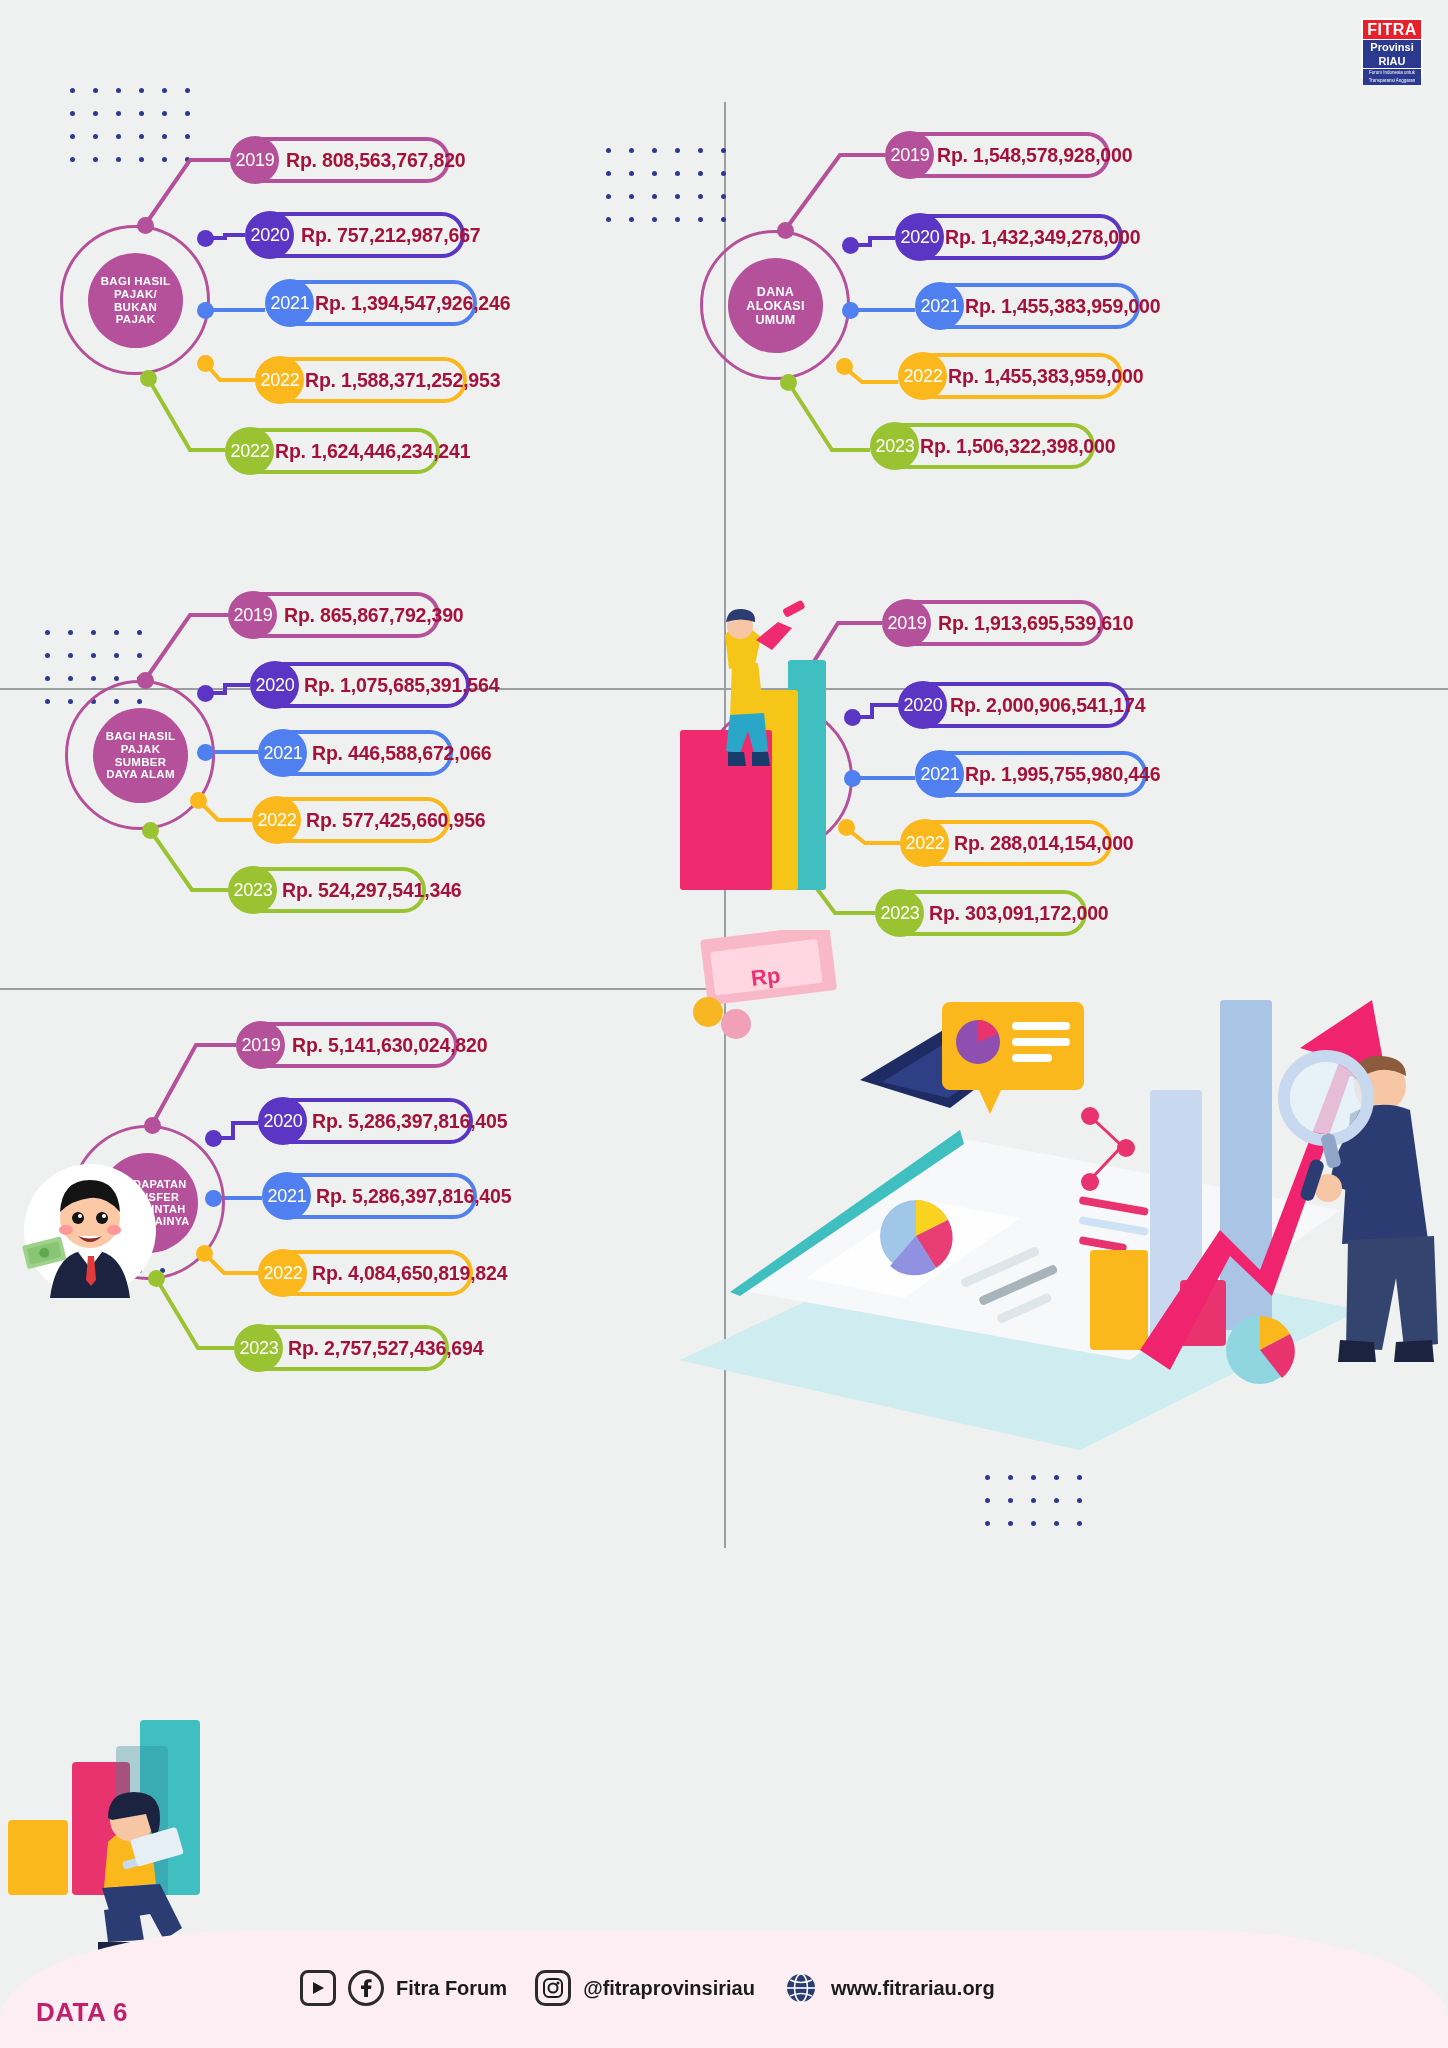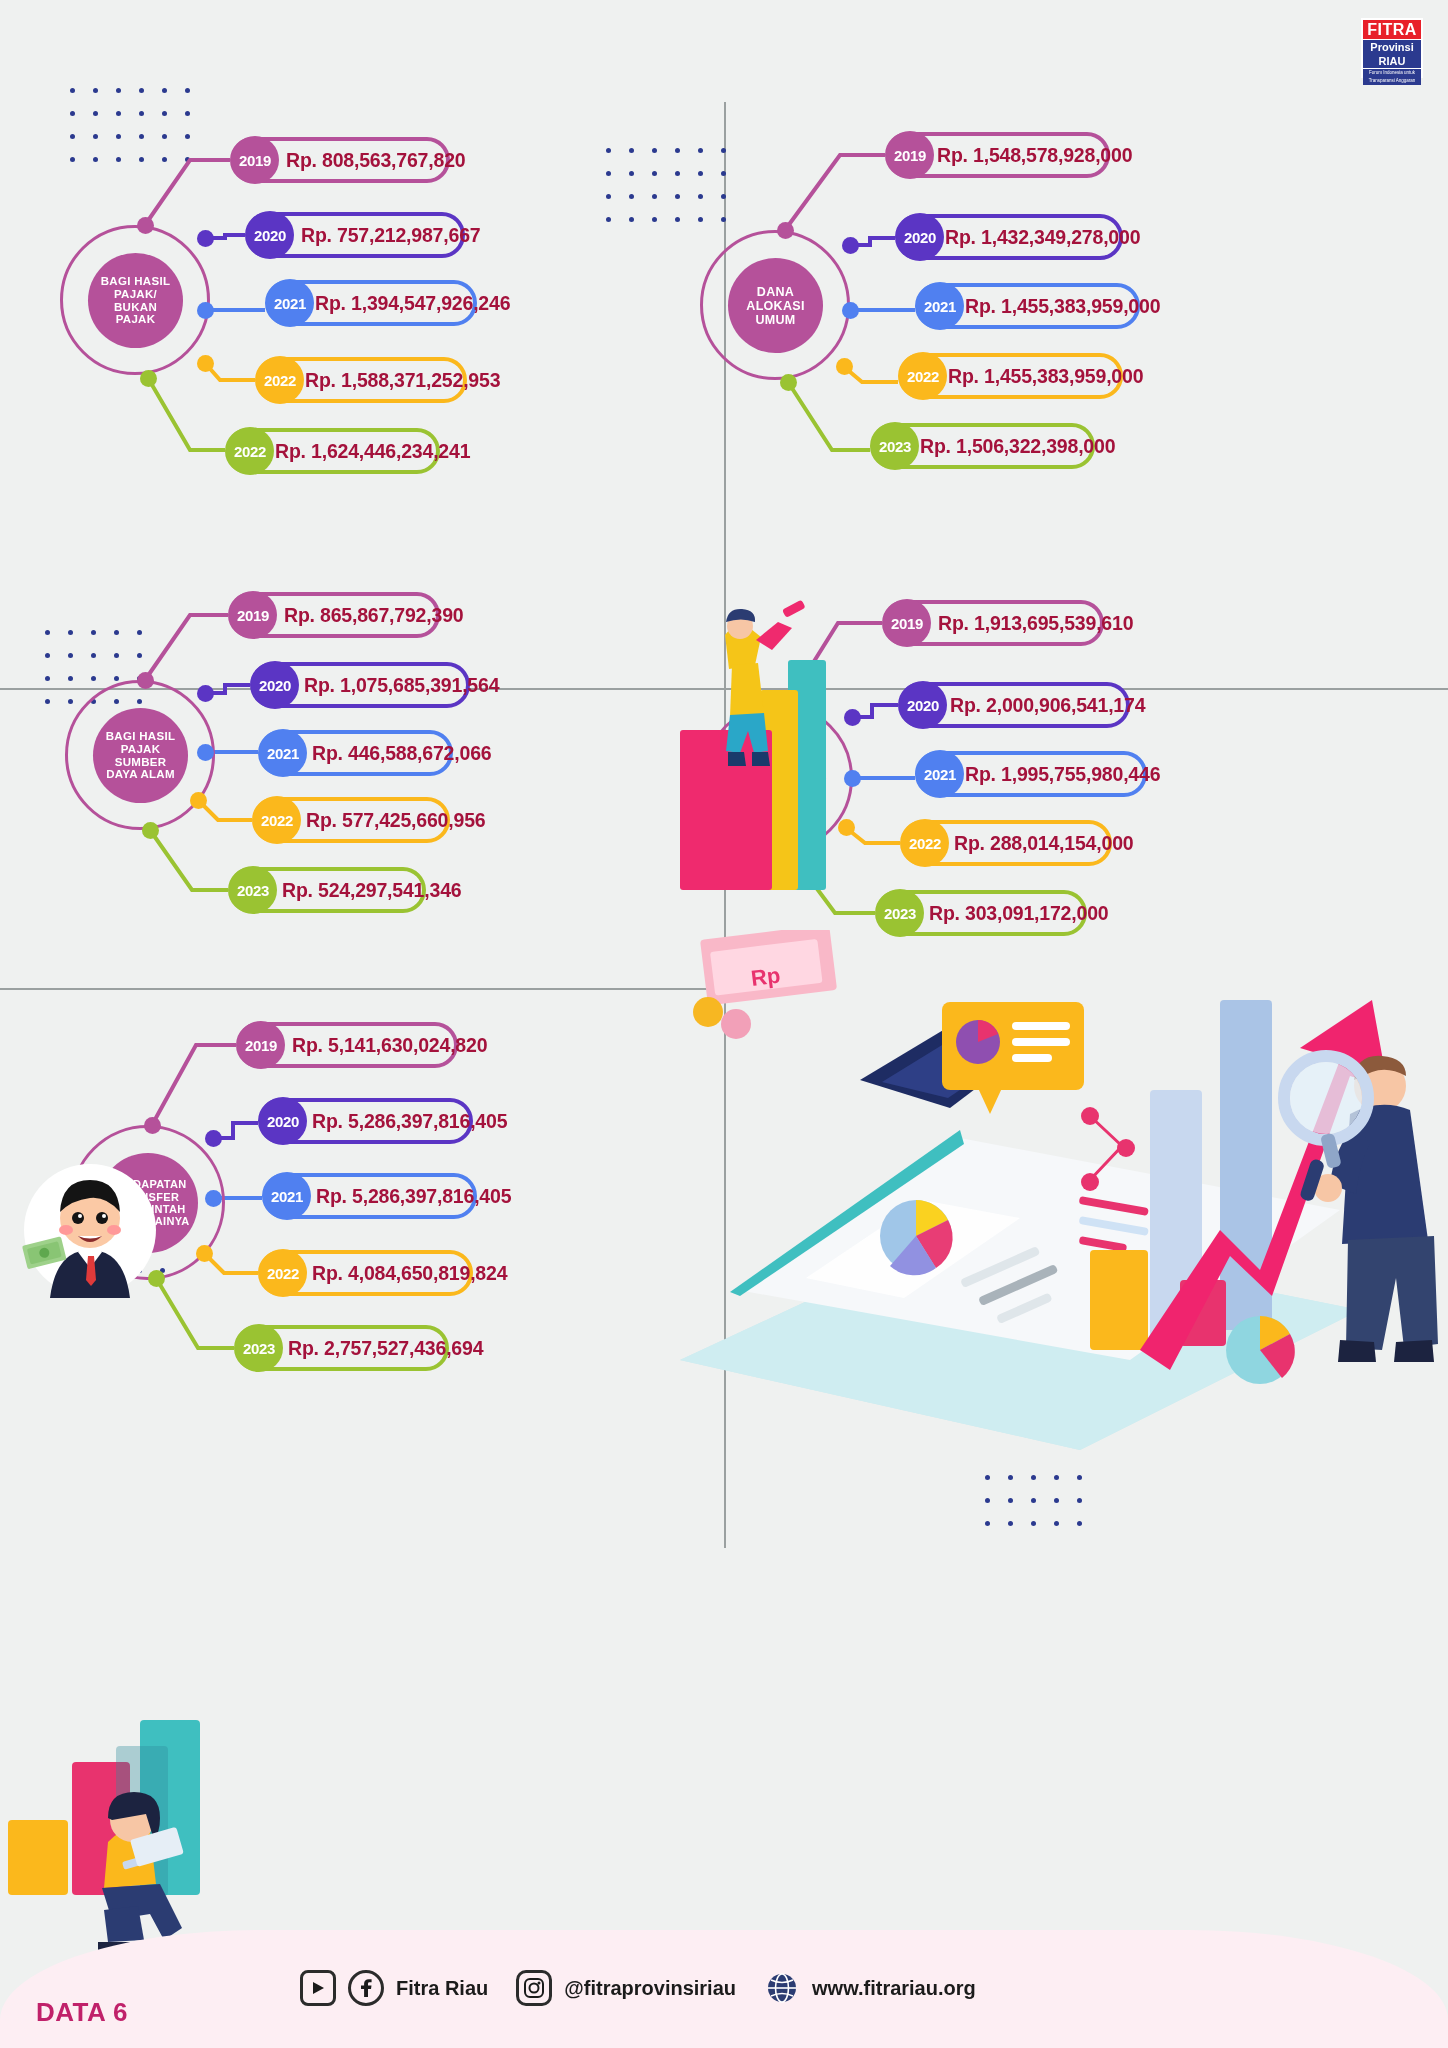--- a/index.html
+++ b/index.html
@@ -60,21 +60,21 @@
   .hub-label { padding: 0 6px; white-space: pre-line; }
 
   .pill {
     position: absolute; height: 46px; border-radius: 26px;
     border: 4px solid #b5519a; background: #eff1f0;
     display: flex; align-items: center;
   }
   .pill .year {
     position: absolute; left: -3px; top: 50%; transform: translateY(-50%);
     width: 48px; height: 48px; border-radius: 50%;
-    background: #b5519a; color: #fff; font-weight: bold; font-size: 15px;
+    background: #b5519a; color: #fff; font-weight: normal; font-size: 18px;
     display: flex; align-items: center; justify-content: center;
     letter-spacing: -0.3px;
   }
   .pill .amount {
     margin-left: 52px; color: #a4123c; font-weight: bold; font-size: 19.5px;
     letter-spacing: -0.2px; white-space: nowrap;
   }
   .node-dot { position: absolute; width: 17px; height: 17px; border-radius: 50%; }
 
   
@@ -596,21 +596,21 @@
     <div class="fi box">
       <svg width="18" height="18" viewBox="0 0 18 18">
           <path d="M4,3 L15,9 L4,15 Z" fill="#1b1b1b"></path>
         </svg>
     </div>
     <div class="fi circ">
       <svg width="16" height="18" viewBox="0 0 16 18">
           <path d="M10,18 L10,10 L13,10 L13.5,6.6 L10,6.6 L10,4.8 C10,3.9 10.3,3.3 11.6,3.3 L13.6,3.3 L13.6,0.3 C13.2,0.25 12,0.15 10.7,0.15 C7.9,0.15 6.1,1.8 6.1,4.5 L6.1,6.6 L3,6.6 L3,10 L6.1,10 L6.1,18 Z" fill="#1b1b1b"></path>
         </svg>
     </div>
-    <span class="ftext">Fitra Riau</span>
+    <span class="ftext">Fitra Forum</span>
     <div class="fi box" style="border-radius:10px;">
       <svg width="20" height="20" viewBox="0 0 20 20">
         <rect x="1" y="1" width="18" height="18" rx="5" fill="none" stroke="#1b1b1b" stroke-width="2"></rect>
         <circle cx="10" cy="10" r="4.5" fill="none" stroke="#1b1b1b" stroke-width="2"></circle>
         <circle cx="15" cy="5" r="1.5" fill="#1b1b1b"></circle>
       </svg>
     </div>
     <span class="ftext">@fitraprovinsiriau</span>
     <div class="fi">
       <svg width="32" height="32" viewBox="0 0 32 32">

